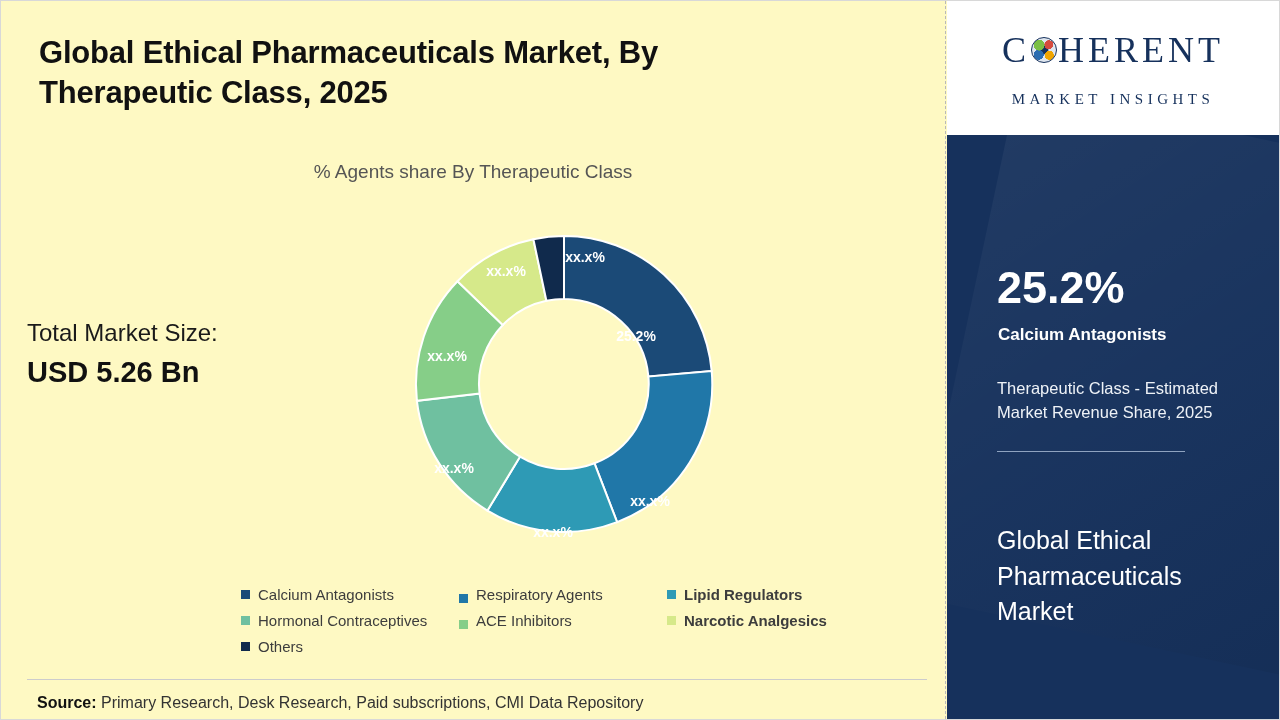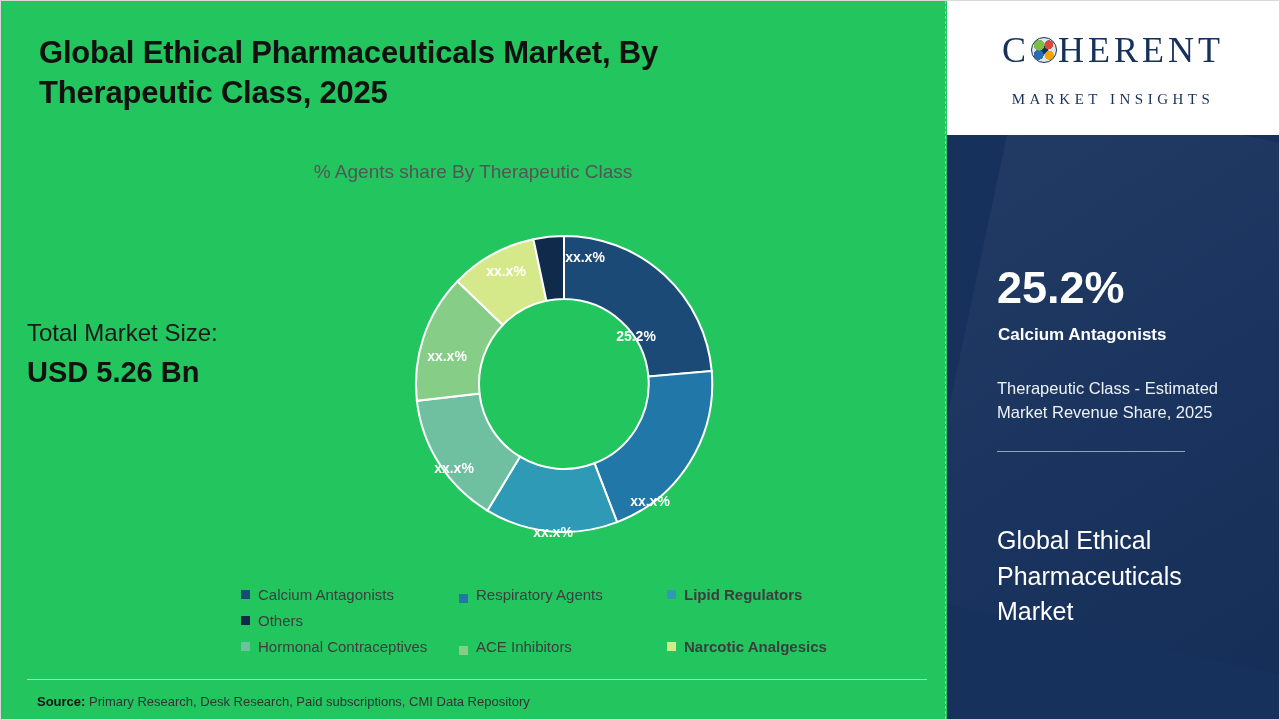--- a/index.html
+++ b/index.html
@@ -12,21 +12,21 @@
     font-family: "Liberation Sans", sans-serif;
     background: #ffffff;
     overflow: hidden;
   }
   .page {
     position: relative;
     width: 1280px;
     height: 720px;
     box-sizing: border-box;
     border: 1px solid #d8d8d8;
-    background: #22c55e;
+    background: #fef9c3;
   }
 
   
   .left-panel {
     position: absolute;
     left: 0;
     top: 0;
     width: 944px;
     height: 718px;
     box-sizing: border-box;
@@ -125,21 +125,21 @@
     left: 26px;
     top: 678px;
     width: 900px;
     height: 1px;
     background: #cccccc;
   }
   .source {
     position: absolute;
     left: 36px;
     top: 693px;
-    font-size: 13px;
+    font-size: 16px;
     color: #333333;
   }
   .source b {
     font-weight: bold;
     color: #111111;
   }
 
   
   .v-divider {
     position: absolute;
@@ -316,36 +316,36 @@
           <span class="swatch" style="background:#2077a8"></span>
           <span>Respiratory Agents</span>
         </div>
         <div class="legend-item li-2">
           <span class="swatch" style="background:#2e9ab5"></span>
           <span>Lipid Regulators</span>
         </div>
       </div>
       <div class="legend-row">
         <div class="legend-item li-0">
-          <span class="swatch" style="background:#102a4c"></span>
-          <span>Others</span>
+          <span class="swatch" style="background:#6fc0a0"></span>
+          <span>Hormonal Contraceptives</span>
+        </div>
+        <div class="legend-item li-1">
+          <span class="swatch" style="background:#86ce88"></span>
+          <span>ACE Inhibitors</span>
+        </div>
+        <div class="legend-item li-2">
+          <span class="swatch" style="background:#d6e98a"></span>
+          <span>Narcotic Analgesics</span>
         </div>
       </div>
       <div class="legend-row">
         <div class="legend-item li-0">
-          <span class="swatch" style="background:#6fc0a0"></span>
-          <span>Hormonal Contraceptives</span>
-        </div>
-        <div class="legend-item li-1">
-          <span class="swatch" style="background:#86ce88"></span>
-          <span>ACE Inhibitors</span>
-        </div>
-        <div class="legend-item li-2">
-          <span class="swatch" style="background:#d6e98a"></span>
-          <span>Narcotic Analgesics</span>
+          <span class="swatch" style="background:#102a4c"></span>
+          <span>Others</span>
         </div>
       </div>
     </div>
 
     <div class="source-rule"></div>
     <div class="source">
       <b>Source:</b>
       <span>Primary Research, Desk Research, Paid subscriptions, CMI Data Repository</span>
     </div>
   </div>

